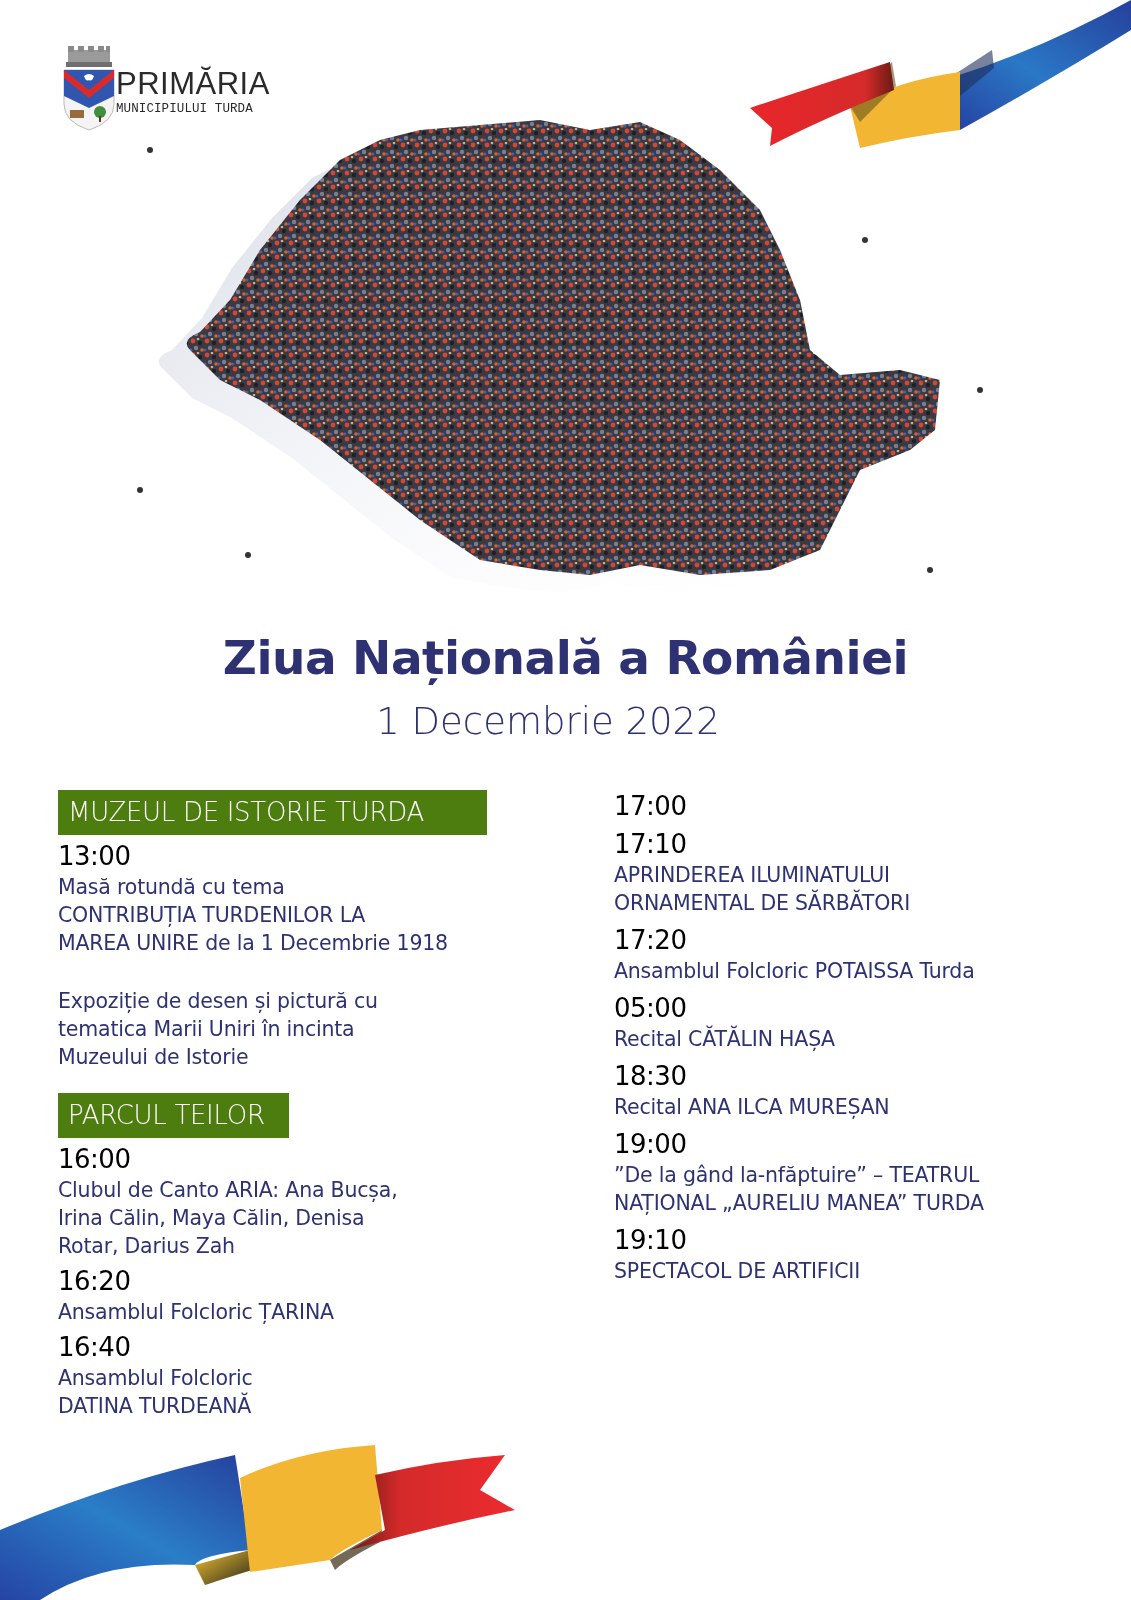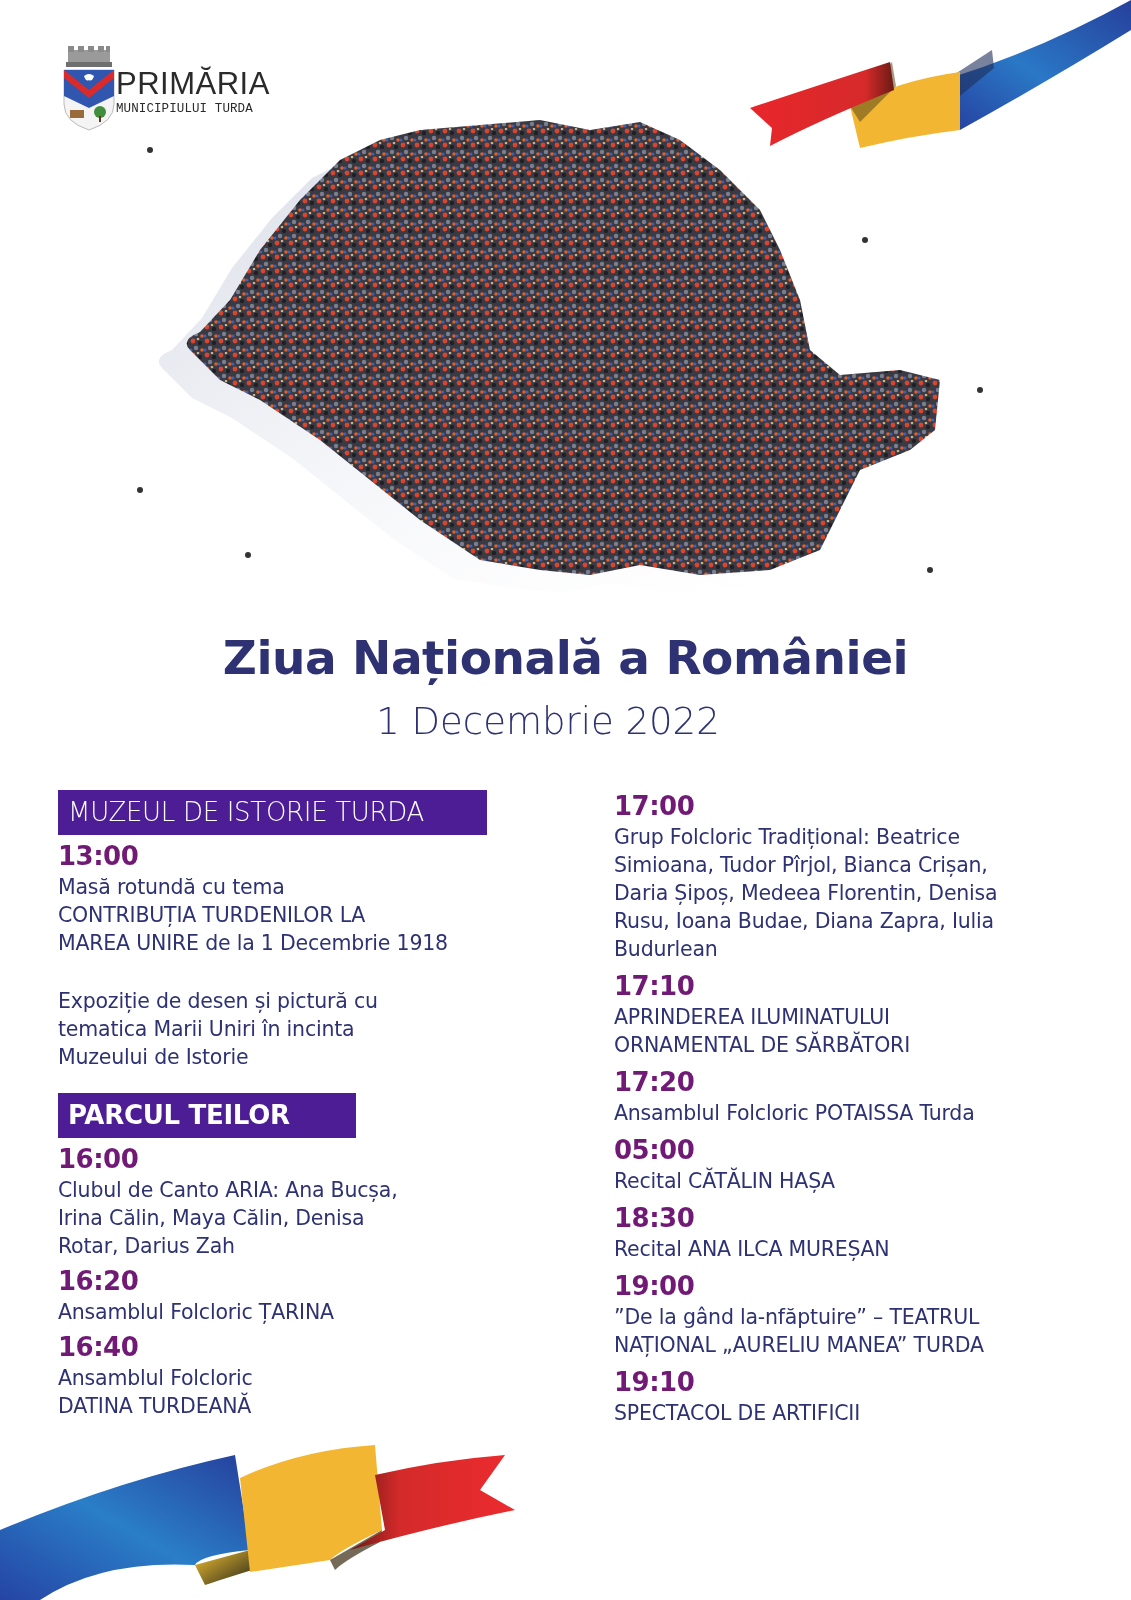--- a/index.html
+++ b/index.html
@@ -23,25 +23,25 @@
 
   
   .main-title { position: absolute; left: 0; right: 0; top: 630px; text-align: center; font-family: "DejaVu Sans", sans-serif; font-weight: bold; font-size: 47px; color: #2e3272; letter-spacing: -0.5px; }
   .date { position: absolute; left: 0; right: 0; top: 700px; text-align: center; font-family: "DejaVu Sans", sans-serif; font-weight: 300; font-size: 37px; color: #2e3272; padding-right: 35px; }
 
   
   .col { position: absolute; }
   .col-left { left: 58px; top: 790px; width: 470px; }
   .col-right { left: 614px; top: 787px; width: 500px; }
 
-  .venue { display: inline-block; background: #4c1d95; color: #ffffff; font-family: "DejaVu Sans", sans-serif; font-weight: 300; font-size: 26px; letter-spacing: -0.3px; padding: 4px 10px 5px 10px; line-height: 36px; }
+  .venue { display: inline-block; background: #4d7c0f; color: #ffffff; font-family: "DejaVu Sans", sans-serif; font-weight: 300; font-size: 26px; letter-spacing: -0.3px; padding: 4px 10px 5px 10px; line-height: 36px; }
   .venue-1 { width: 429px; }
-  .venue-2 { width: 298px; margin-top: 16px; font-weight: bold; }
-
-  .time { font-family: "DejaVu Sans", sans-serif; font-weight: bold; font-size: 26px; color: #701a75; line-height: 30px; margin-top: 4px; letter-spacing: -0.5px; }
+  .venue-2 { width: 231px; margin-top: 16px; }
+
+  .time { font-family: "DejaVu Sans", sans-serif; font-weight: normal; font-size: 26px; color: #000000; line-height: 30px; margin-top: 4px; letter-spacing: -0.5px; }
   .desc { font-family: "DejaVu Sans", sans-serif; font-size: 20.5px; color: #2e3272; line-height: 28px; letter-spacing: -0.2px; margin-top: 2px; white-space: pre-line; }
   .desc.gap { margin-top: 30px; }
   .entry { margin-bottom: 6px; }
   .col-left .entry-first { margin-top: 6px; }
   .col-right .entry { margin-bottom: 8px; }
 </style>
 </head>
 <body>
 
 <div class="logo">
@@ -155,25 +155,20 @@
   <div class="entry">
     <div class="time">16:40</div>
     <div class="desc">Ansamblul Folcloric
 DATINA TURDEANĂ</div>
   </div>
 </div>
 
 <div class="col col-right">
   <div class="entry">
     <div class="time">17:00</div>
-    <div class="desc">Grup Folcloric Tradițional: Beatrice
-Simioana, Tudor Pîrjol, Bianca Crișan,
-Daria Șipoș,  Medeea Florentin, Denisa
-Rusu, Ioana Budae, Diana Zapra, Iulia
-Budurlean</div>
   </div>
   <div class="entry">
     <div class="time">17:10</div>
     <div class="desc">APRINDEREA ILUMINATULUI
 ORNAMENTAL DE SĂRBĂTORI</div>
   </div>
   <div class="entry">
     <div class="time">17:20</div>
     <div class="desc">Ansamblul Folcloric POTAISSA Turda</div>
   </div>

